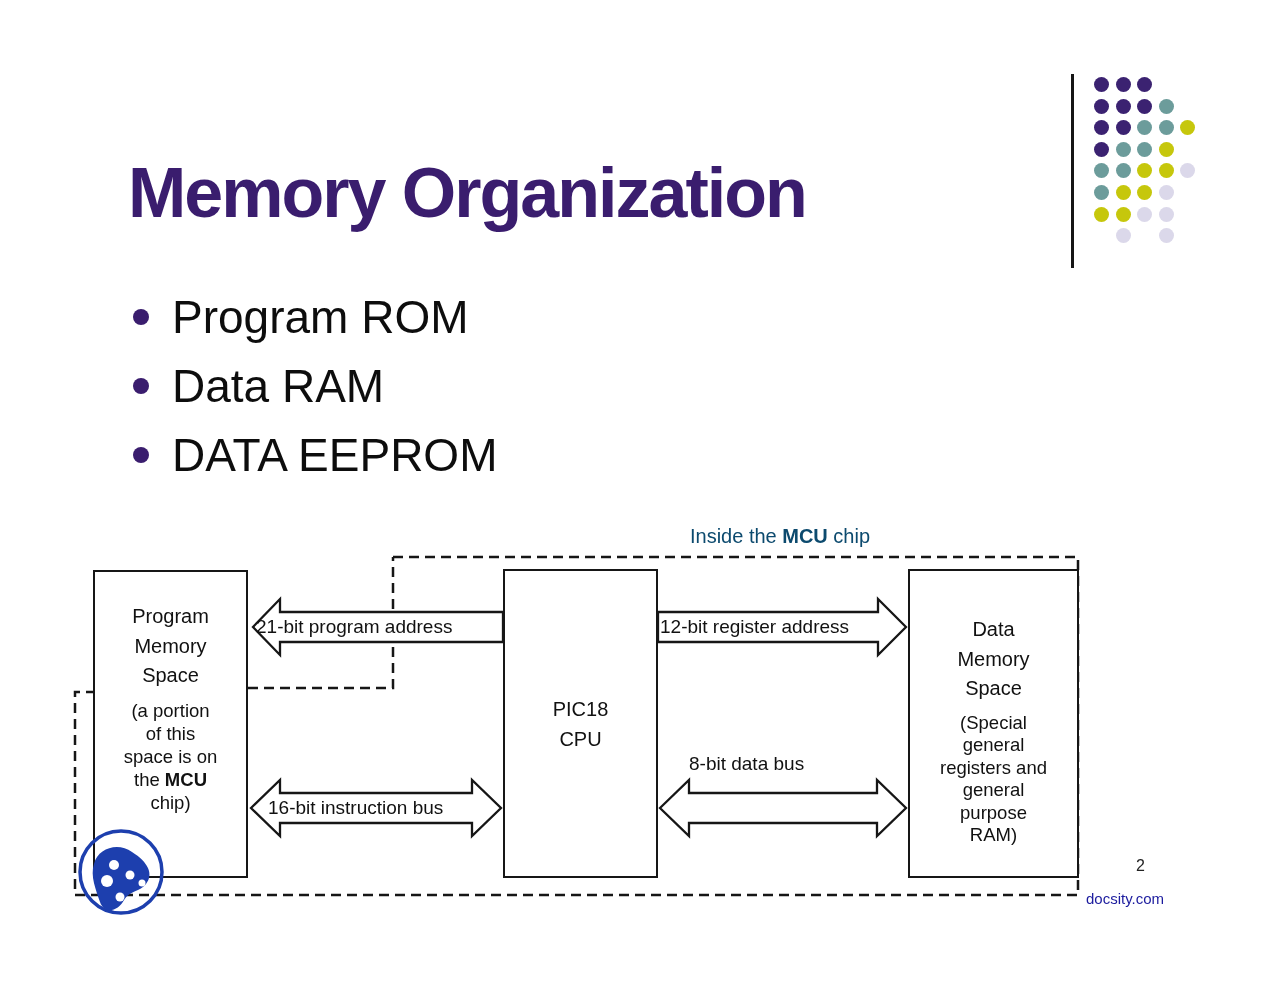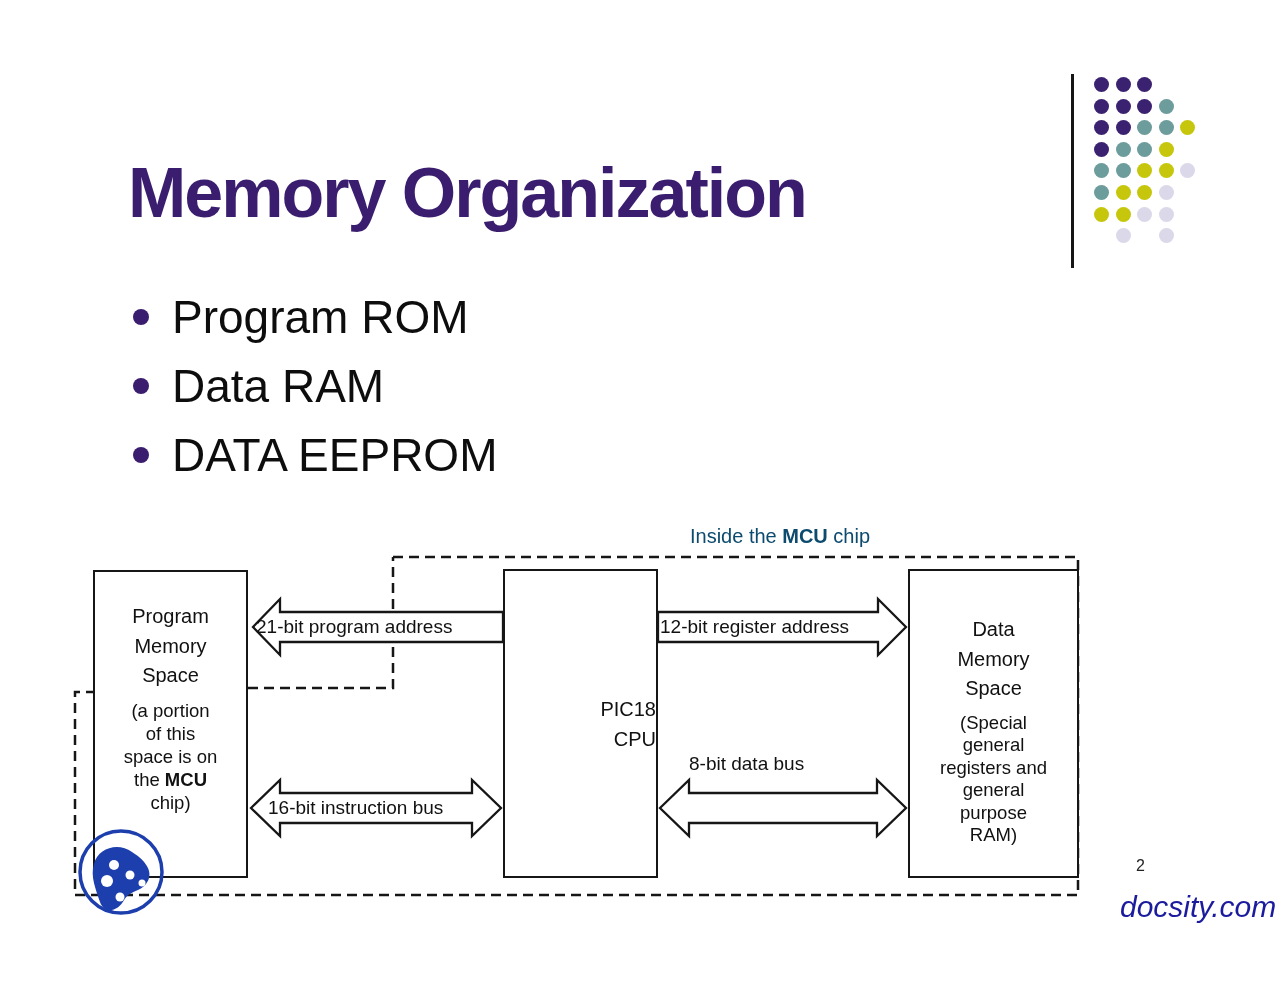--- a/index.html
+++ b/index.html
@@ -42,40 +42,40 @@
   .diagram-svg{position:absolute;left:0;top:0;width:1280px;height:989px;}
   .mcu-caption{
     position:absolute;left:640px;top:524px;width:280px;height:24px;
     text-align:center;font-size:20px;line-height:24px;color:#0c4a6e;white-space:nowrap;
   }
   .box{
     position:absolute;box-sizing:border-box;background:#ffffff;
     border:2.5px solid #161616;text-align:center;color:#111;
   }
   .program-box{left:93px;top:570px;width:155px;height:308px;padding-top:30px;}
-  .cpu-box{left:503px;top:569px;width:155px;height:309px;display:flex;flex-direction:column;justify-content:center;align-items:flex-end;}
+  .cpu-box{left:503px;top:569px;width:155px;height:309px;display:flex;flex-direction:column;justify-content:center;}
   .data-box{left:908px;top:569px;width:171px;height:309px;padding-top:44px;}
   .box-title div{font-size:20px;line-height:29.5px;}
   .box-sub{margin-top:8px;}
   .box-sub div{font-size:18.5px;line-height:23px;}
   .data-box .box-sub div{line-height:22.5px;}
   .cpu-box div{font-size:20px;line-height:30px;}
 
   .arrow-label{
     position:absolute;height:24px;line-height:24px;text-align:left;
     font-size:19px;color:#111;white-space:nowrap;
   }
   .lbl-21{left:256px;top:615px;width:246px;}
   .lbl-12{left:660px;top:615px;width:218px;}
   .lbl-16{left:268px;top:796px;width:216px;}
   .lbl-8{left:689px;top:752px;width:190px;}
 
   
   .page-number{position:absolute;left:1136px;top:857px;font-size:16px;color:#222;}
-  .watermark{position:absolute;left:1120px;top:890px;font-size:30px;color:var(--watermark-color);white-space:nowrap;font-style:italic;}
+  .watermark{position:absolute;left:1086px;top:890px;font-size:15px;color:var(--watermark-color);white-space:nowrap;}
   .logo{position:absolute;left:74px;top:824px;}
   .logo-stroke{stroke:var(--logo-color);}
   .logo-fill{fill:var(--logo-color);}
 </style>
 </head>
 <body>
 
 <div class="page">
 
   <svg class="diagram-svg" viewBox="0 0 1280 989" xmlns="http://www.w3.org/2000/svg">

